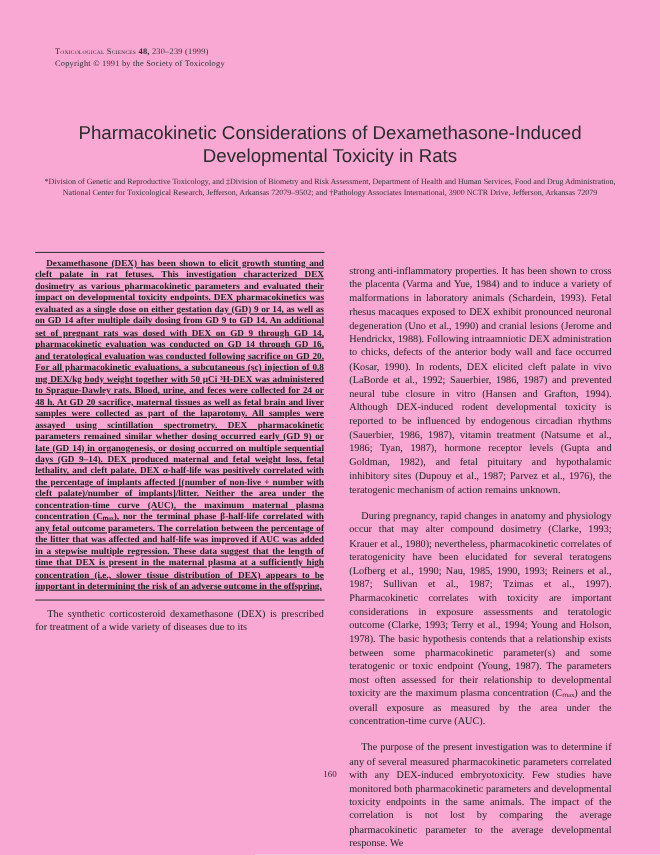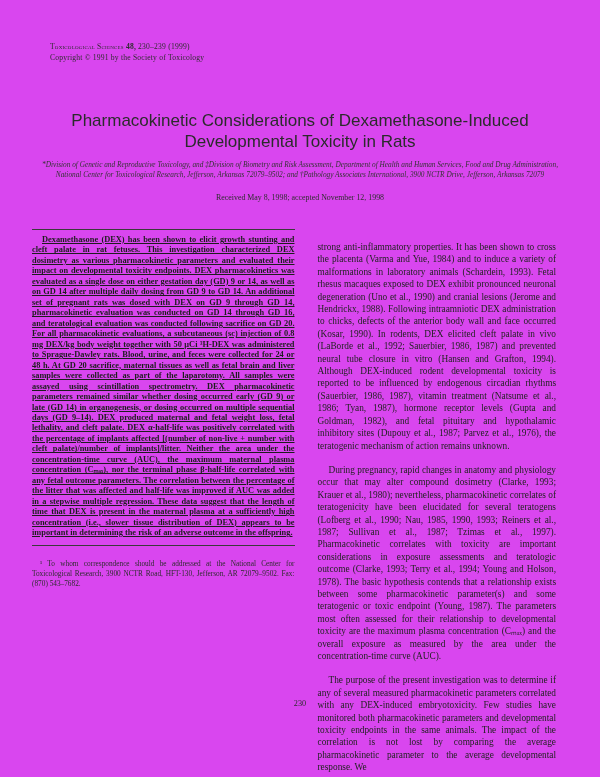--- a/index.html
+++ b/index.html
@@ -1,21 +1,21 @@
 <!DOCTYPE html>
 <html><head>
 <meta charset="utf-8">
 <style>
   html, body { margin: 0; padding: 0; background: #e8e8e8; }
   .page {
     position: relative;
     width: 600px;
     height: 777px;
     margin: 0 auto;
-    background: #d946ef;
+    background: #f9a8d4;
     font-family: "Liberation Serif", serif;
     color: #222222;
     overflow: hidden;
     box-sizing: border-box;
   }
 
   
   .journal-header {
     position: absolute;
     top: 41px;
@@ -45,21 +45,20 @@
     margin: 0 auto;
     width: 490px;
   }
   .authors-line {
     margin-top: 11px;
     font-size: 9.6px;
     color: #2d2d2d;
   }
   .affiliations {
     margin-top: 7px;
-    font-style: italic;
     font-size: 7.3px;
     line-height: 1.45;
     color: #333333;
     width: 532px;
     margin-left: auto;
     margin-right: auto;
   }
   .received-line {
     margin-top: 12px;
     font-size: 7.9px;
@@ -136,37 +135,36 @@
 <div class="page">
 
   <div class="journal-header">
     <div><span class="journal-name">Toxicological Sciences</span> <span class="journal-volume">48,</span> <span>230–239 (1999)</span></div>
     <div>Copyright © 1991 by the Society of Toxicology</div>
   </div>
 
   <div class="title-block">
     <div class="article-title">Pharmacokinetic Considerations of Dexamethasone-Induced Developmental Toxicity in Rats</div>
     <div class="affiliations">*Division of Genetic and Reproductive Toxicology, and ‡Division of Biometry and Risk Assessment, Department of Health and Human Services, Food and Drug Administration, National Center for Toxicological Research, Jefferson, Arkansas 72079–9502; and †Pathology Associates International, 3900 NCTR Drive, Jefferson, Arkansas 72079</div>
-    <div class="received-line">Received May 8, 1998; accepted November 12, 1998</div>
   </div>
 
   <div class="columns">
 
     <div class="col">
       <hr class="rule">
       <p class="abstract-text">Dexamethasone (DEX) has been shown to elicit growth stunting and cleft palate in rat fetuses. This investigation characterized DEX dosimetry as various pharmacokinetic parameters and evaluated their impact on developmental toxicity endpoints. DEX pharmacokinetics was evaluated as a single dose on either gestation day (GD) 9 or 14, as well as on GD 14 after multiple daily dosing from GD 9 to GD 14. An additional set of pregnant rats was dosed with DEX on GD 9 through GD 14, pharmacokinetic evaluation was conducted on GD 14 through GD 16, and teratological evaluation was conducted following sacrifice on GD 20. For all pharmacokinetic evaluations, a subcutaneous (sc) injection of 0.8 mg DEX/kg body weight together with 50 μCi ³H-DEX was administered to Sprague-Dawley rats. Blood, urine, and feces were collected for 24 or 48 h. At GD 20 sacrifice, maternal tissues as well as fetal brain and liver samples were collected as part of the laparotomy. All samples were assayed using scintillation spectrometry. DEX pharmacokinetic parameters remained similar whether dosing occurred early (GD 9) or late (GD 14) in organogenesis, or dosing occurred on multiple sequential days (GD 9–14). DEX produced maternal and fetal weight loss, fetal lethality, and cleft palate. DEX α-half-life was positively correlated with the percentage of implants affected [(number of non-live + number with cleft palate)/number of implants]/litter. Neither the area under the concentration-time curve (AUC), the maximum maternal plasma concentration (Cₘₐₓ), nor the terminal phase β-half-life correlated with any fetal outcome parameters. The correlation between the percentage of the litter that was affected and half-life was improved if AUC was added in a stepwise multiple regression. These data suggest that the length of time that DEX is present in the maternal plasma at a sufficiently high concentration (i.e., slower tissue distribution of DEX) appears to be important in determining the risk of an adverse outcome in the offspring.</p>
       <hr class="rule rule-bottom">
+      <p class="intro-paragraph">The synthetic corticosteroid dexamethasone (DEX) is prescribed for treatment of a wide variety of diseases due to its</p>
       <div class="footnotes">
-        <p class="footnote">¹ To whom correspondence should be addressed at the National Center for Toxicological Research, 3900 NCTR Road, HFT-130, Jefferson, AR 72079–9502. Fax: (870) 543–7682.</p>
       </div>
     </div>
 
     <div class="col">
       <p class="body-paragraph">strong anti-inflammatory properties. It has been shown to cross the placenta (Varma and Yue, 1984) and to induce a variety of malformations in laboratory animals (Schardein, 1993). Fetal rhesus macaques exposed to DEX exhibit pronounced neuronal degeneration (Uno et al., 1990) and cranial lesions (Jerome and Hendrickx, 1988). Following intraamniotic DEX administration to chicks, defects of the anterior body wall and face occurred (Kosar, 1990). In rodents, DEX elicited cleft palate in vivo (LaBorde et al., 1992; Sauerbier, 1986, 1987) and prevented neural tube closure in vitro (Hansen and Grafton, 1994). Although DEX-induced rodent developmental toxicity is reported to be influenced by endogenous circadian rhythms (Sauerbier, 1986, 1987), vitamin treatment (Natsume et al., 1986; Tyan, 1987), hormone receptor levels (Gupta and Goldman, 1982), and fetal pituitary and hypothalamic inhibitory sites (Dupouy et al., 1987; Parvez et al., 1976), the teratogenic mechanism of action remains unknown.</p>
       <p class="body-paragraph indented">During pregnancy, rapid changes in anatomy and physiology occur that may alter compound dosimetry (Clarke, 1993; Krauer et al., 1980); nevertheless, pharmacokinetic correlates of teratogenicity have been elucidated for several teratogens (Lofberg et al., 1990; Nau, 1985, 1990, 1993; Reiners et al., 1987; Sullivan et al., 1987; Tzimas et al., 1997). Pharmacokinetic correlates with toxicity are important considerations in exposure assessments and teratologic outcome (Clarke, 1993; Terry et al., 1994; Young and Holson, 1978). The basic hypothesis contends that a relationship exists between some pharmacokinetic parameter(s) and some teratogenic or toxic endpoint (Young, 1987). The parameters most often assessed for their relationship to developmental toxicity are the maximum plasma concentration (Cₘₐₓ) and the overall exposure as measured by the area under the concentration-time curve (AUC).</p>
       <p class="body-paragraph indented">The purpose of the present investigation was to determine if any of several measured pharmacokinetic parameters correlated with any DEX-induced embryotoxicity. Few studies have monitored both pharmacokinetic parameters and developmental toxicity endpoints in the same animals. The impact of the correlation is not lost by comparing the average pharmacokinetic parameter to the average developmental response. We</p>
     </div>
 
   </div>
 
-  <div class="page-number">230</div>
+  <div class="page-number">160</div>
 
 </div>
 
 </body></html>

